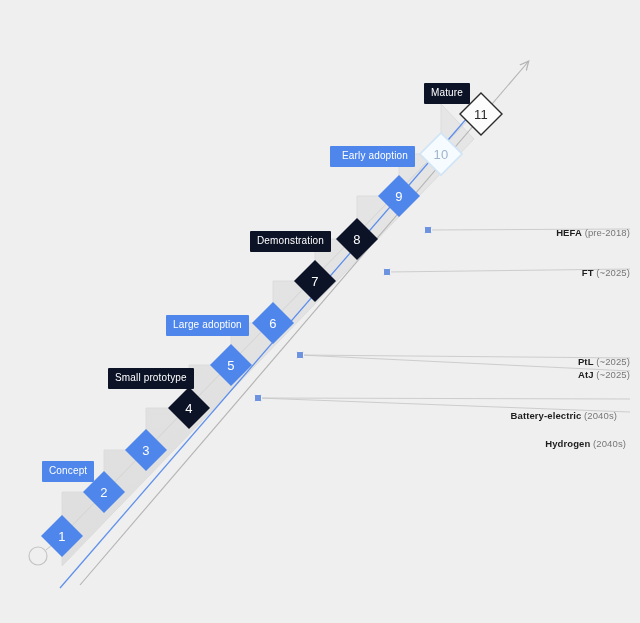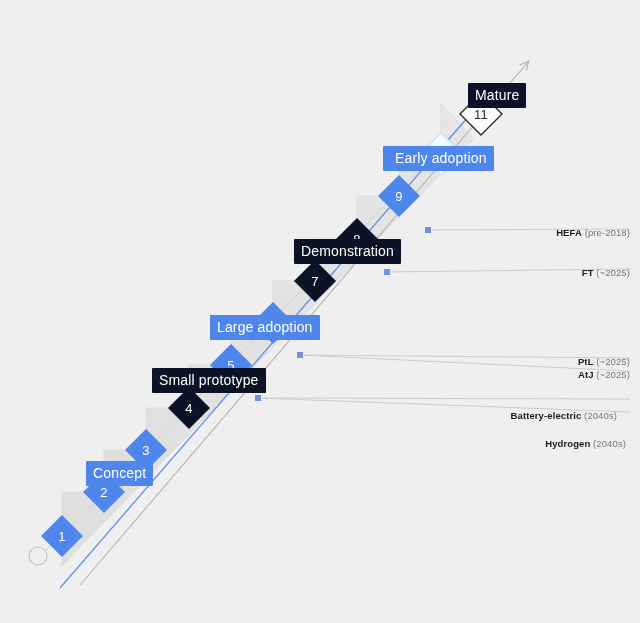--- a/index.html
+++ b/index.html
@@ -32,27 +32,26 @@
     dominant-baseline: central;
     letter-spacing: .2px;
   }
   .trl-num.on-dark { fill: #ffffff; }
   .trl-num.on-blue { fill: #ffffff; }
   .trl-num.on-pale { fill: #9fb4cc; }
   .trl-num.on-white { fill: #2b2b2b; }
 
   .stage-label {
     position: absolute;
-    font-size: 14px;
+    font-size: 10px;
     line-height: 1;
     padding: 5px 7px 6px 7px;
     white-space: nowrap;
     letter-spacing: .15px;
     border-radius: 1px;
-    margin-left: 44px;
   }
   .stage-label.blue {
     background: #4f86ec;
     color: #ffffff;
   }
   .stage-label.dark {
     background: #0d1326;
     color: #ffffff;
   }
 
@@ -175,22 +174,22 @@
           <polygon points="481,93 502,114 481,135 460,114" fill="#fcfcfc" stroke="#2b2b2b" stroke-width="1.4"></polygon>
           <text x="481" y="114.5" class="trl-num on-white">11</text>
         </g>
       </g>
   </svg>
 
   <div id="stage-labels">
       <div class="stage-label blue" style="left: 42px; top: 461px;">Concept</div>
       <div class="stage-label dark" style="left: 108px; top: 368px;">Small prototype</div>
       <div class="stage-label blue" style="left: 166px; top: 315px;">Large adoption</div>
-      <div class="stage-label dark" style="left: 250px; top: 239px;">Demonstration</div>
-      <div class="stage-label blue" style="left: 339px; top: 146px; padding-left: 12px;">Early adoption</div>
+      <div class="stage-label dark" style="left: 250px; top: 231px;">Demonstration</div>
+      <div class="stage-label blue" style="left: 330px; top: 146px; padding-left: 12px;">Early adoption</div>
       <div class="stage-label dark" style="left: 424px; top: 83px;">Mature</div>
     </div>
 
   <div id="tech-labels">
       <div class="tech-label" style="right: 10px; top: 227px;"><b>HEFA</b><span> (pre-2018)</span></div>
       <div class="tech-label" style="right: 10px; top: 267px;"><b>FT</b><span> (~2025)</span></div>
       <div class="tech-label" style="right: 10px; top: 356px;"><b>PtL</b><span> (~2025)</span></div>
       <div class="tech-label" style="right: 10px; top: 369px;"><b>AtJ</b><span> (~2025)</span></div>
       <div class="tech-label" style="right: 14px; top: 397px; margin-top: 41px;"><b>Hydrogen</b><span> (2040s)</span></div>
       <div class="tech-label" style="right: 23px; top: 410px;"><b>Battery-electric</b><span> (2040s)</span></div>

